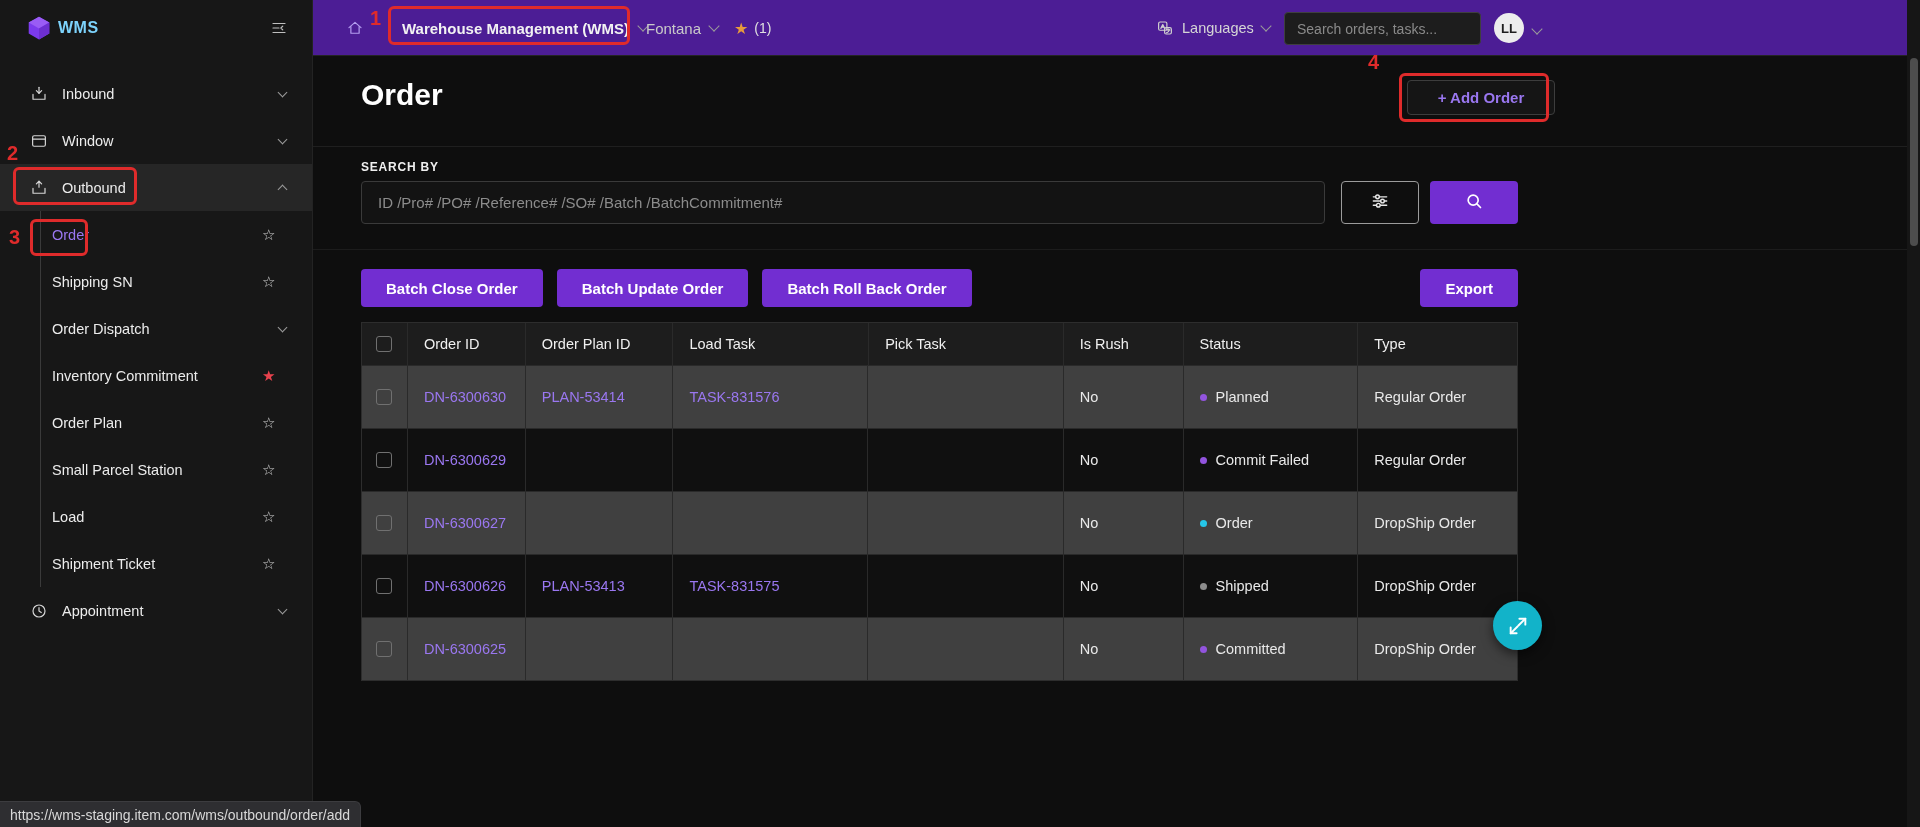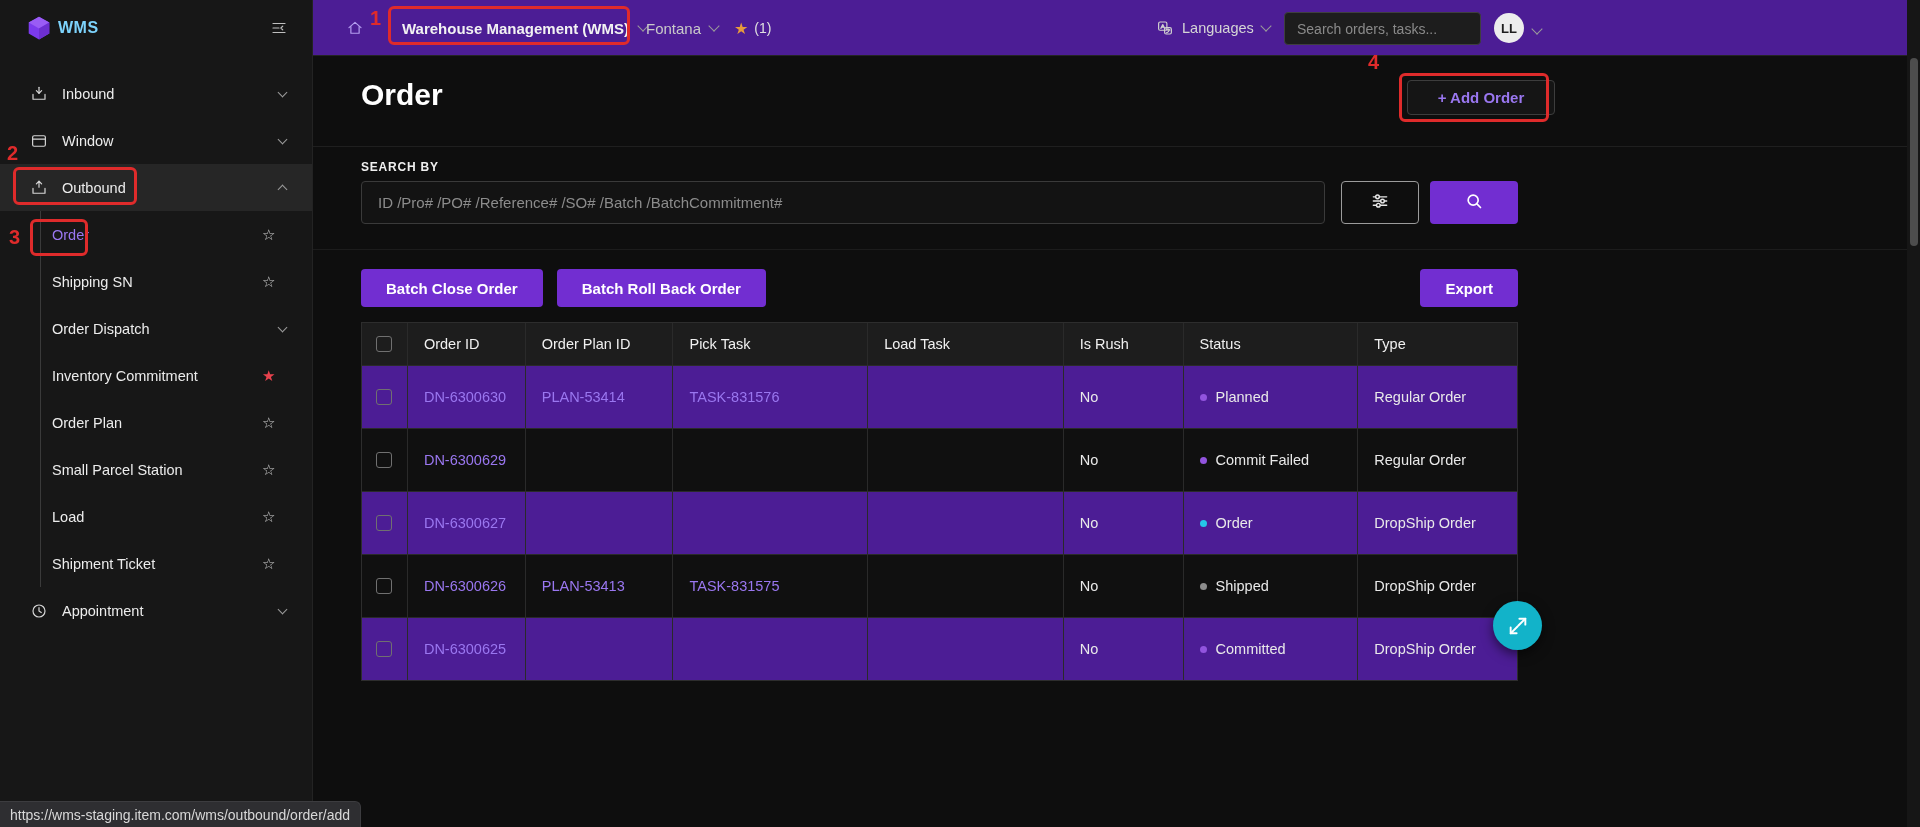--- a/index.html
+++ b/index.html
@@ -59,21 +59,21 @@
   .filter-btn { position:absolute; left:1028px; top:34px; width:78px; height:43px; border:1px solid #9b9b9b; border-radius:4px; background:transparent; color:#e8e8e8; display:flex; align-items:center; justify-content:center; cursor:pointer; }
   .search-btn { position:absolute; left:1117px; top:34px; width:88px; height:43px; border:none; border-radius:4px; background:var(--accent,#722ed1); color:#ffffff; display:flex; align-items:center; justify-content:center; cursor:pointer; }
   .actions-row { position:absolute; left:48px; top:213px; width:1157px; display:flex; gap:14px; align-items:center; }
   .action-btn { height:38px; padding:0 25px; background:var(--accent,#722ed1); color:#ffffff; border:none; border-radius:4px; font-size:15px; font-weight:700; display:inline-flex; align-items:center; cursor:pointer; font-family:inherit; white-space:nowrap; }
   .export-btn { margin-left:auto; }
   
   .table { position:absolute; left:48px; top:266px; width:1157px; border:1px solid #2d2d2d; }
   .thead { display:flex; height:42px; background:#1d1d1d; }
   .th { height:100%; display:flex; align-items:center; padding-left:16px; font-size:14.5px; color:#f0f0f0; border-right:1px solid #2a2a2a; }
   .th:last-child { border-right:none; }
-  .tr { display:flex; height:63px; border-top:1px solid #2a2a2a; background:#4c1d95; }
+  .tr { display:flex; height:63px; border-top:1px solid #2a2a2a; background:#404040; }
   .tr:nth-child(even) { background:#101010; }
   .td { height:100%; display:flex; align-items:center; padding-left:16px; font-size:14.5px; color:#e9e9e9; border-right:1px solid #2a2a2a; }
   .td:last-child { border-right:none; }
   .td.link { color:var(--link,#9a77f0); cursor:pointer; }
   .c-center { justify-content:center; padding-left:0; }
   .cb { width:16px; height:16px; border:1.4px solid #707070; border-radius:3px; background:transparent; display:inline-block; cursor:pointer; }
   .dot { width:7px; height:7px; border-radius:50%; margin-right:9px; flex:none; }
   
   .ann-box { position:absolute; border:3px solid var(--ann,#df2b2b); border-radius:6px; pointer-events:none; }
   #ann1 { left:388px; top:6px; width:242px; height:39px; }
@@ -250,32 +250,33 @@
       </button>
     <button class="search-btn">
         <span><svg width="20" height="20" viewBox="0 0 24 24" fill="none" stroke="currentColor" stroke-width="2" stroke-linecap="round">
             <circle cx="11" cy="11" r="6"></circle>
             <path d="m15.8 15.8 4 4"></path>
           </svg></span>
       </button>
   </section>
   <div class="actions-row">
     <button class="action-btn">Batch Close Order</button>
+      <button class="action-btn">Batch Update Order</button>
       <button class="action-btn">Batch Roll Back Order</button>
       <button class="action-btn export-btn">Export</button>
   </div>
   <div class="table">
     <div class="thead">
         <div class="th c-center" style="width: 46px;">
           <span class="cb"></span>
         </div>
         <div class="th" style="width: 118px;">Order ID</div>
         <div class="th" style="width: 148px;">Order Plan ID</div>
+        <div class="th" style="width: 196px;">Load Task</div>
         <div class="th" style="width: 195px;">Pick Task</div>
-        <div class="th" style="width: 196px;">Load Task</div>
         <div class="th" style="width: 120px;">Is Rush</div>
         <div class="th" style="width: 175px;">Status</div>
         <div class="th" style="width: 159px;">Type</div>
       </div>
     <div>
         <div class="tr">
           <div class="td c-center" style="width: 46px;">
             <span class="cb"></span>
           </div>
           <div class="td link" style="width: 118px;">DN-6300630</div>

